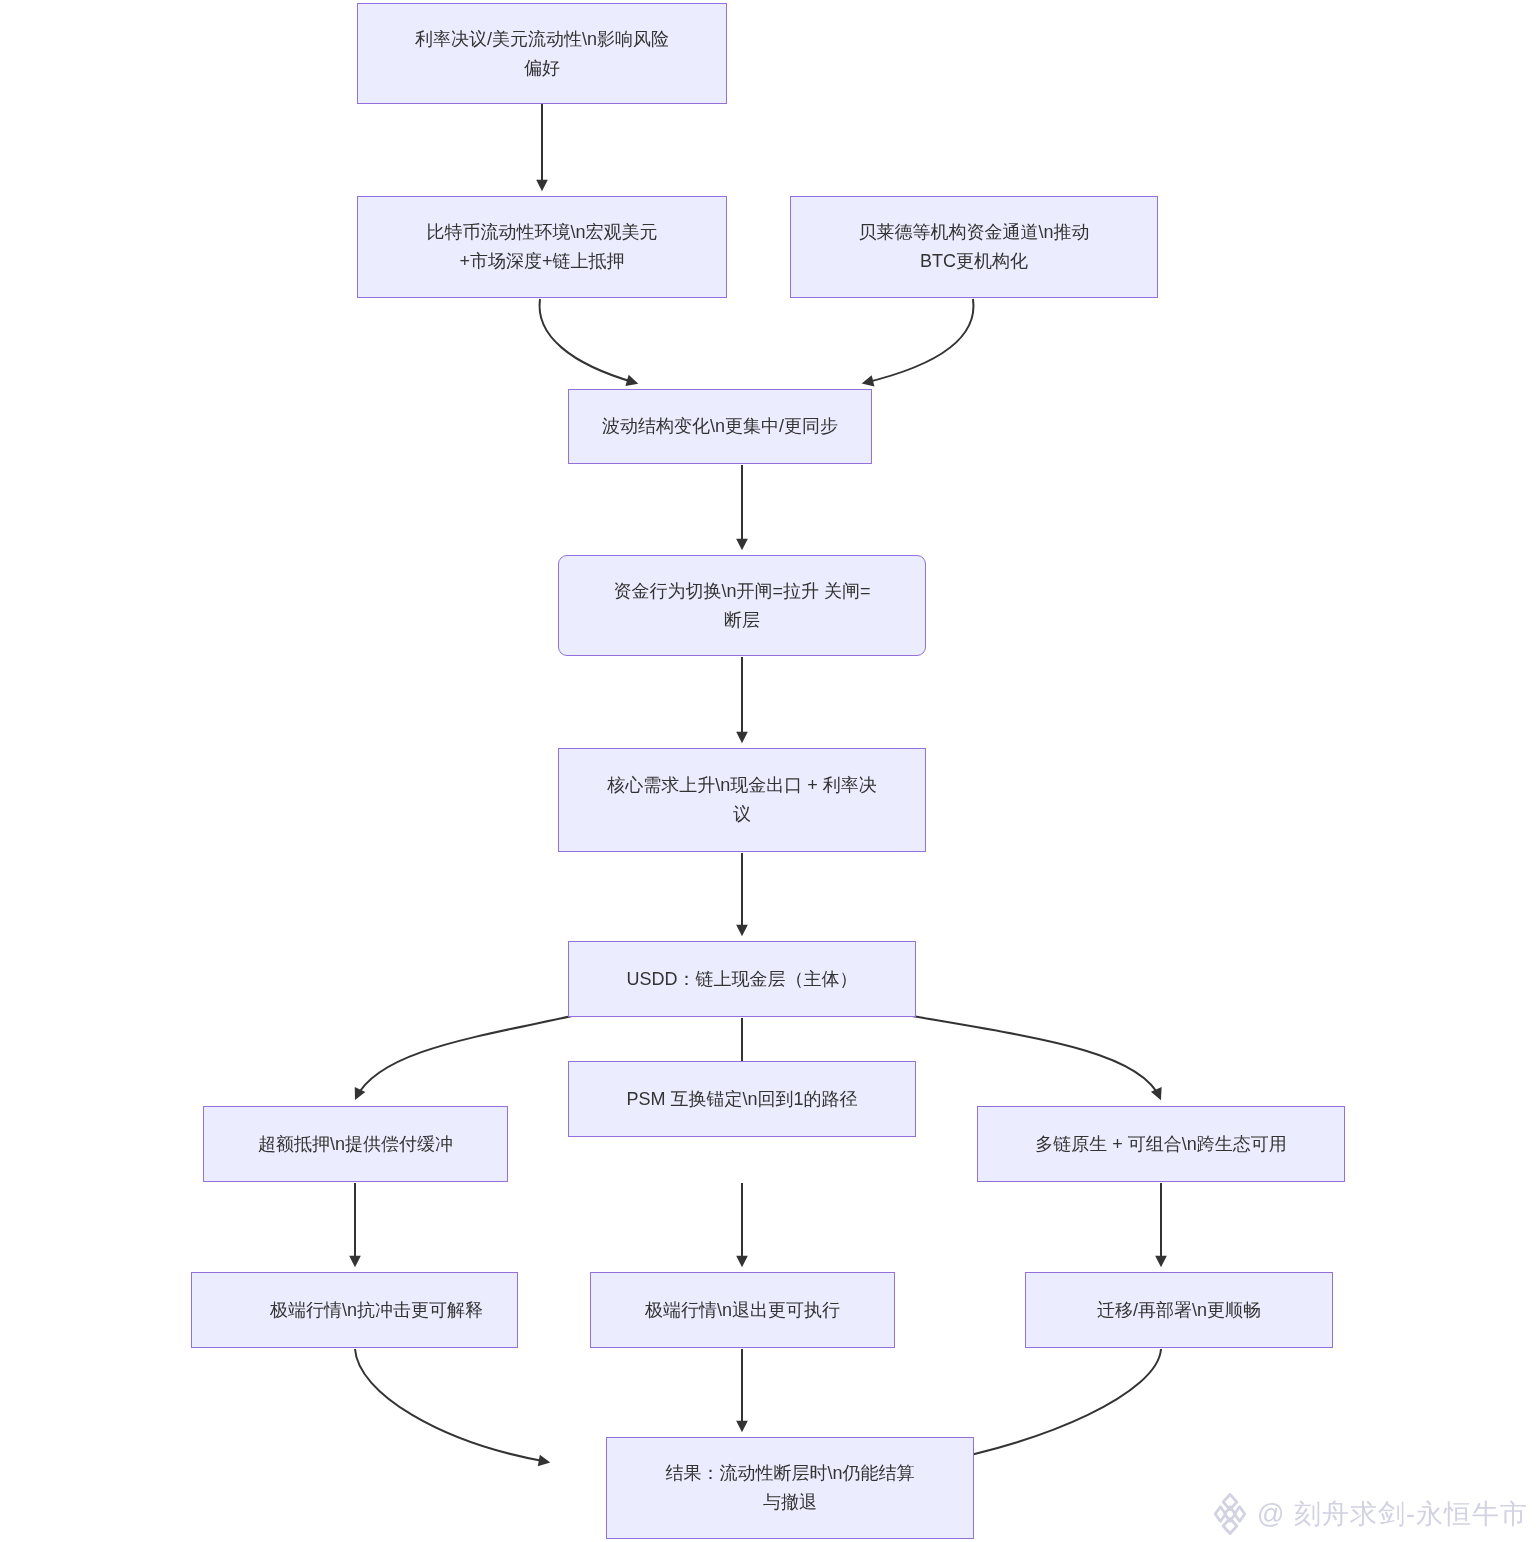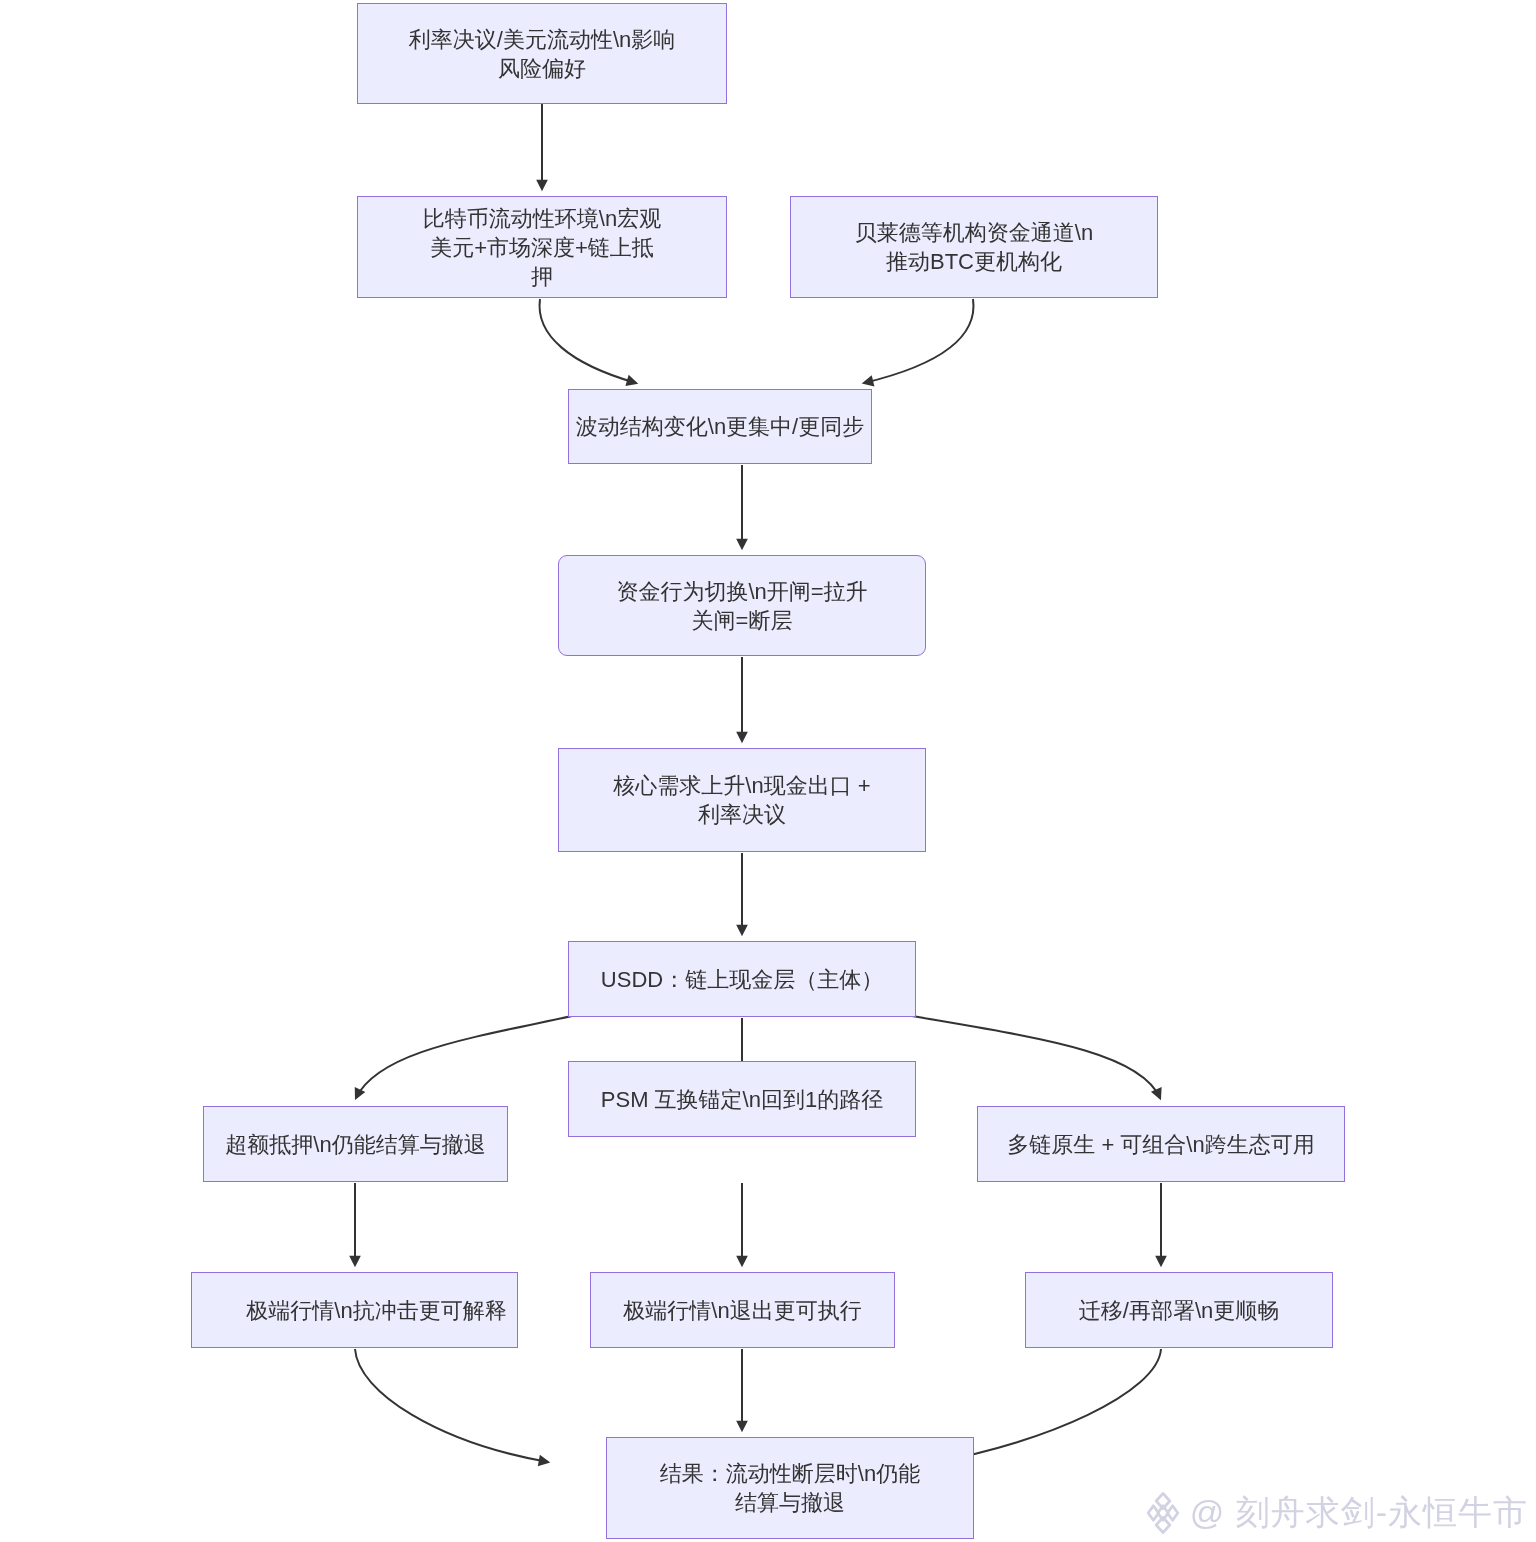--- a/index.html
+++ b/index.html
@@ -13,32 +13,32 @@
   #edges{position:absolute;left:0;top:0;width:1536px;height:1542px;}
   .node{
     position:absolute;
     box-sizing:border-box;
     background:#ECECFF;
     border:1.5px solid #9370DB;
     display:flex;align-items:center;justify-content:center;
     text-align:center;
   }
   .node .label{
-    font-size:22px;
+    font-size:18px;
     line-height:29px;
     color:#333333;
     word-break:break-all;
     display:inline-block;
   }
   #watermark{
     position:absolute;
     right:8px;bottom:6px;
     display:flex;align-items:center;gap:7px;
     color:#d2d2e2;
-    font-size:34px;
+    font-size:27px;
     user-select:none;
   }
   #watermark .wm-text{letter-spacing:1px;}
 </style>
 </head>
 <body>
 
 <div id="canvas">
 
   <svg id="edges" viewBox="0 0 1536 1542" xmlns="http://www.w3.org/2000/svg">
@@ -88,21 +88,21 @@
 
   <div class="node" style="left:558px;top:748px;width:368px;height:104px;">
     <span class="label" style="max-width:272px">核心需求上升\n现金出口 + 利率决议</span>
   </div>
 
   <div class="node" style="left:568px;top:941px;width:348px;height:76px;">
     <span class="label" style="max-width:330px">USDD：链上现金层（主体）</span>
   </div>
 
   <div class="node" style="left:203px;top:1106px;width:305px;height:76px;">
-    <span class="label" style="max-width:285px">超额抵押\n仍能结算与撤退</span>
+    <span class="label" style="max-width:285px">超额抵押\n提供偿付缓冲</span>
   </div>
 
   <div class="node" style="left:568px;top:1061px;width:348px;height:76px;">
     <span class="label" style="max-width:330px">PSM 互换锚定\n回到1的路径</span>
   </div>
 
   <div class="node" style="left:977px;top:1106px;width:368px;height:76px;">
     <span class="label" style="max-width:348px">多链原生 + 可组合\n跨生态可用</span>
   </div>
 

